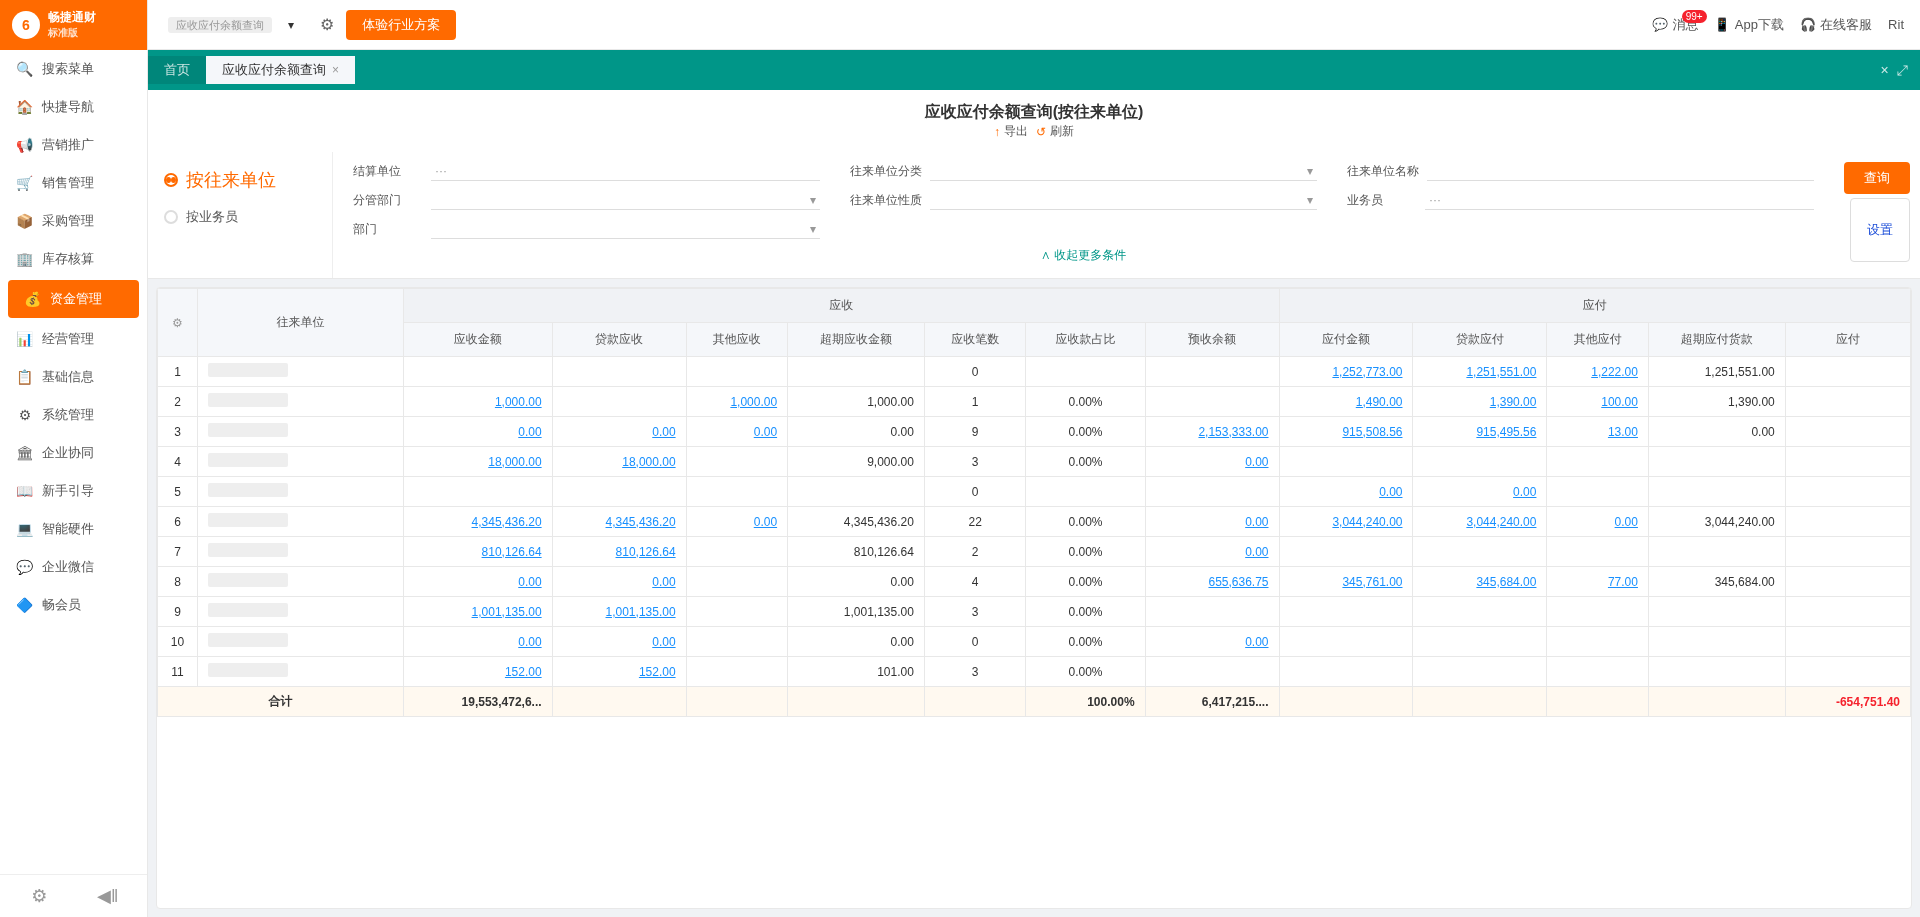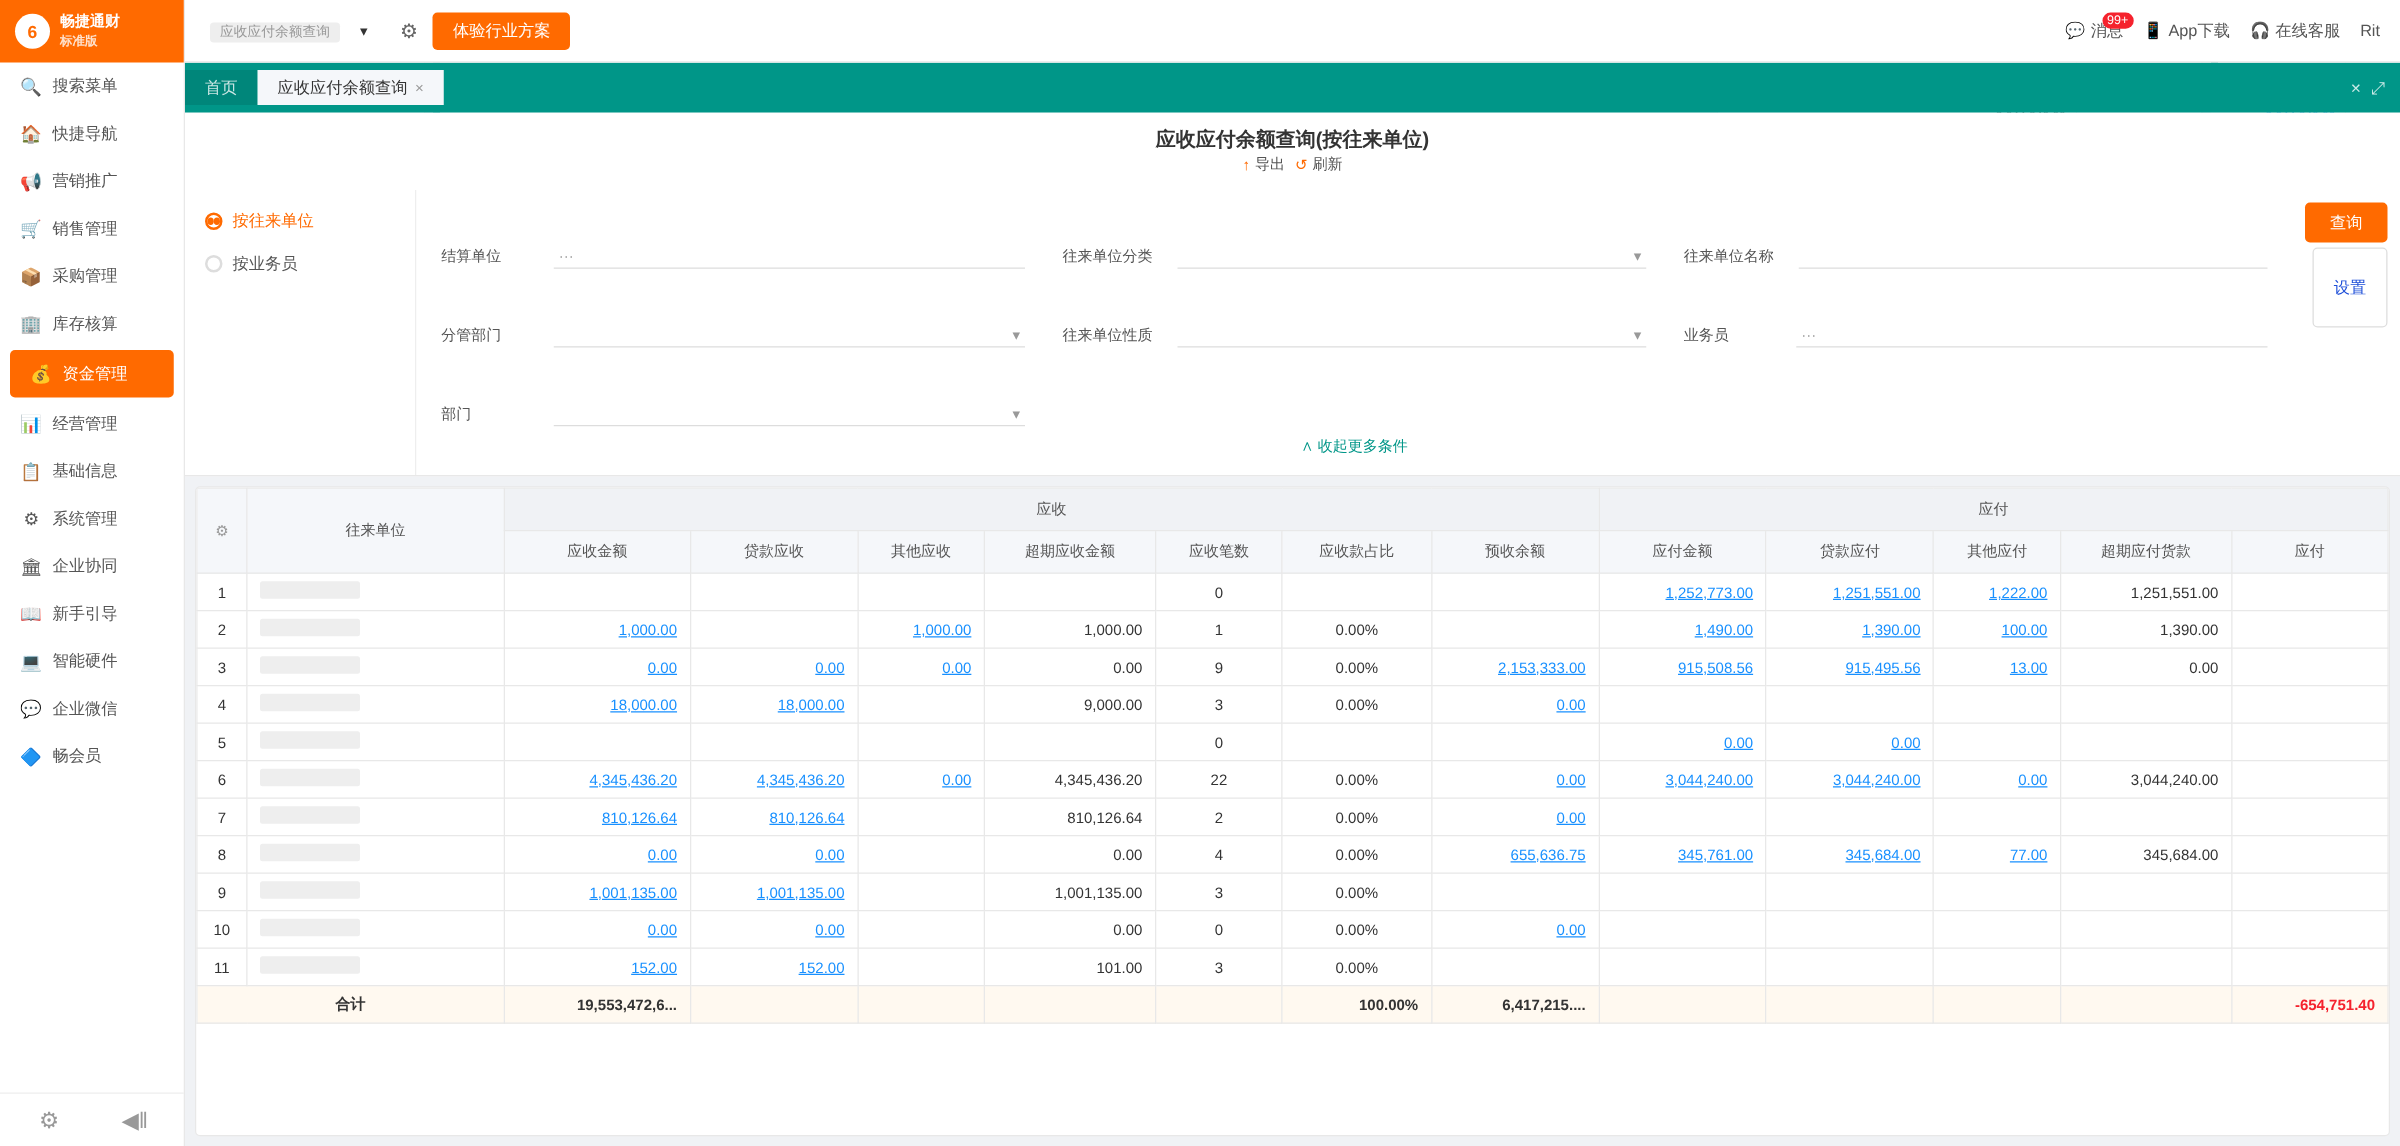--- a/index.html
+++ b/index.html
@@ -75,21 +75,21 @@
     .page-header {
       background: #fff; padding: 12px 20px; display: flex; align-items: center; justify-content: space-between; flex-direction: column;
     }
     .page-title { font-size: 16px; font-weight: bold; color: #333; }
     .page-actions { display: flex; gap: 8px; }
     .action-btn { display: flex; align-items: center; gap: 4px; color: #555; font-size: 12px; cursor: pointer; }
     .action-btn .icon { color: #ff6a00; }
     .filter-header { display: flex; align-items: center; gap: 8px; margin-bottom: 10px; }
     .filter-title { font-size: 13px; color: #555; }
     .filter-add-btn { width: 20px; height: 20px; border: 1px solid #ddd; border-radius: 3px; display: flex; align-items: center; justify-content: center; cursor: pointer; color: #666; font-size: 12px; }
-    .filter-row { display: flex; align-items: center; gap: 20px; margin-top: 34px; }
+    .filter-row { display: flex; align-items: center; gap: 8px; }
     .filter-label { font-size: 12px; color: #555; white-space: nowrap; min-width: 70px; }
     .query-option {
       display: flex; align-items: center; gap: 8px; padding: 8px 16px;
       cursor: pointer; font-size: 13px; color: #555;
     }
     .query-option.active { color: #ff6a00; }
     .query-option .radio { width: 14px; height: 14px; border-radius: 50%; border: 2px solid #ddd; display: flex; align-items: center; justify-content: center; }
     .query-option.active .radio { border-color: #ff6a00; background: #fff; }
     .query-option.active .radio::after { content: ''; width: 6px; height: 6px; border-radius: 50%; background: #ff6a00; display: block; }
     .data-table {
@@ -305,21 +305,21 @@
     </div>
 
     <div class="filter-section">
       <div class="filter-body">
 
         <div class="filter-left-panel">
           <div class="query-option active">
             <div class="radio">
                 <div style="width:6px;height:6px;border-radius:50%;background:#ff6a00;"></div>
               </div>
-            <span style="color:#ff6a00;font-size:13px;">按往来单位</span>
+            <span style="color:#ff6a00;font-size:18px;">按往来单位</span>
           </div>
           <div class="query-option">
             <div class="radio"></div>
             <span>按业务员</span>
           </div>
         </div>
 
         <div class="filter-right-panel">
 
           <div style="display:grid;grid-template-columns:repeat(3,1fr);gap:10px 30px;margin-bottom:10px;">

